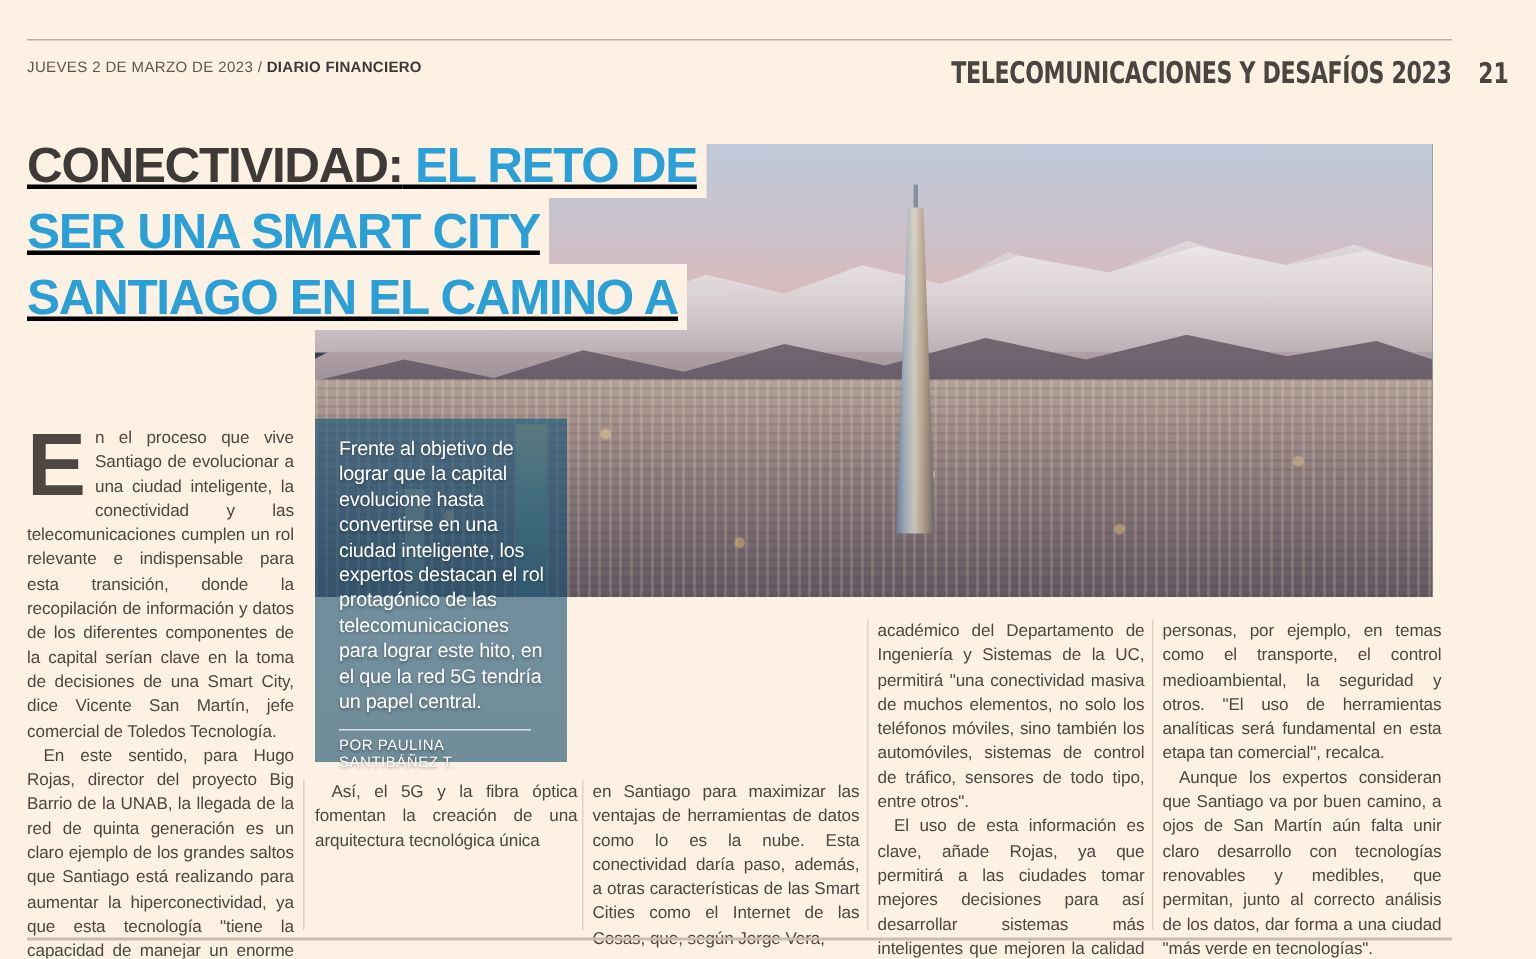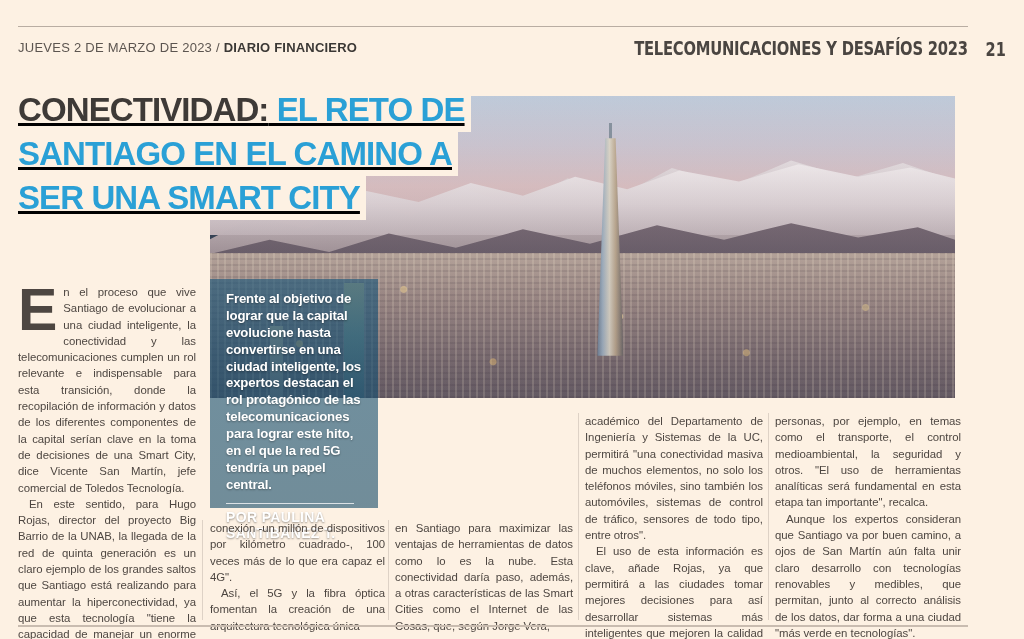--- a/index.html
+++ b/index.html
@@ -12,21 +12,21 @@
   }
   .page{position:absolute;inset:0;}
 
   
   .top-rule{
     position:absolute;left:18px;top:26px;width:950px;height:1px;
     background:#b9ada2;
   }
   .masthead-left{
     position:absolute;left:18px;top:40px;
-    font-size:13px;letter-spacing:.25px;color:#5c5550;
+    font-size:10px;letter-spacing:.25px;color:#5c5550;
     white-space:nowrap;
   }
   .masthead-left b{font-weight:700;color:#3b3835;letter-spacing:.2px;}
   .masthead-right{
     position:absolute;right:56px;top:36px;
     font-family:"DejaVu Sans Condensed","Liberation Sans",sans-serif;
     font-size:20px;font-weight:700;color:#4a4541;
     letter-spacing:-.3px;
     transform:scaleX(.82);transform-origin:right center;
     white-space:nowrap;
@@ -137,34 +137,34 @@
   
   .overlay{
     position:absolute;left:210px;top:279px;width:168px;height:229px;
     background:linear-gradient(180deg,rgba(24,86,122,.62) 0%,rgba(20,74,104,.60) 100%);
     box-sizing:border-box;
     padding:12px 14px 10px 16px;
   }
   .overlay-text{
     color:#ffffff;
     font-size:13.2px;
-    font-weight:700;
+    font-weight:400;
     line-height:1.28;
     letter-spacing:-.15px;
     margin:0;
     text-shadow:0 1px 2px rgba(0,0,0,.35);
   }
   .overlay-rule{
     width:128px;height:1px;background:rgba(255,255,255,.75);
     margin:9px 0 5px 0;
   }
   .byline{
     color:#ffffff;
-    font-size:14px;
-    font-weight:700;
+    font-size:10px;
+    font-weight:400;
     letter-spacing:.35px;
     margin:0;
     text-shadow:0 1px 2px rgba(0,0,0,.4);
   }
 
   
   .col{
     position:absolute;
     width:175px;
     font-size:11.4px;
@@ -224,51 +224,50 @@
     <div class="city-lights"></div>
     <div class="tower2"></div>
     <div class="tower3"></div>
     <div class="tower-mast"></div>
     <div class="tower"></div>
     <div class="photo-grain"></div>
   </div>
 
   <div class="headline">
     <span class="hl-line"><span class="hl-dark">CONECTIVIDAD:</span><span> EL RETO DE</span></span>
+    <span class="hl-line">SER UNA SMART CITY</span>
     <span class="hl-line">SANTIAGO EN EL CAMINO A</span>
-    <span class="hl-line">SER UNA SMART CITY</span>
   </div>
 
   <div class="overlay">
     <p class="overlay-text">Frente al objetivo de lograr que la capital evolucione hasta convertirse en una ciudad inteligente, los expertos destacan el rol protagónico de las telecomunicaciones para lograr este hito, en el que la red 5G tendría un papel central.</p>
     <div class="overlay-rule"></div>
     <p class="byline">POR PAULINA SANTIBÁÑEZ T.</p>
   </div>
 
   <div class="col" id="col1">
     <p class="first"><span class="dropcap">E</span><span>n el proceso que vive Santiago de evolucionar a una ciudad inteligente, la conectividad y las telecomunicaciones cumplen un rol relevante e indispensable para esta transición, donde la recopilación de información y datos de los diferentes componentes de la capital serían clave en la toma de decisiones de una Smart City, dice Vicente San Martín, jefe comercial de Toledos Tecnología.</span></p>
     <p><span>En este sentido, para Hugo Rojas, director del proyecto Big Barrio de la UNAB, la llegada de la red de quinta generación es un claro ejemplo de los grandes saltos que Santiago está realizando para aumentar la hiperconectividad, ya que esta tecnología "tiene la capacidad de manejar un enorme número de puntos de</span></p>
   </div>
 
   <div class="col" id="col2">
-    <p class="first"><span>conexión -un millón de dispositivos por kilómetro cuadrado-, 100 veces más de lo que era capaz el 4G".</span></p>
     <p><span>Así, el 5G y la fibra óptica fomentan la creación de una arquitectura tecnológica única</span></p>
   </div>
 
   <div class="col" id="col3">
     <p class="first"><span>en Santiago para maximizar las ventajas de herramientas de datos como lo es la nube. Esta conectividad daría paso, además, a otras características de las Smart Cities como el Internet de las Cosas, que, según Jorge Vera,</span></p>
   </div>
 
   <div class="col" id="col4">
     <p class="first"><span>académico del Departamento de Ingeniería y Sistemas de la UC, permitirá "una conectividad masiva de muchos elementos, no solo los teléfonos móviles, sino también los automóviles, sistemas de control de tráfico, sensores de todo tipo, entre otros".</span></p>
     <p><span>El uso de esta información es clave, añade Rojas, ya que permitirá a las ciudades tomar mejores decisiones para así desarrollar sistemas más inteligentes que mejoren la calidad de vida de las</span></p>
   </div>
 
   <div class="col" id="col5">
-    <p class="first"><span>personas, por ejemplo, en temas como el transporte, el control medioambiental, la seguridad y otros. "El uso de herramientas analíticas será fundamental en esta etapa tan importante", recalca.</span></p>
+    <p class="first"><span>personas, por ejemplo, en temas como el transporte, el control medioambiental, la seguridad y otros. "El uso de herramientas analíticas será fundamental en esta etapa tan comercial", recalca.</span></p>
     <p><span>Aunque los expertos consideran que Santiago va por buen camino, a ojos de San Martín aún falta unir claro desarrollo con tecnologías renovables y medibles, que permitan, junto al correcto análisis de los datos, dar forma a una ciudad "más verde en tecnologías".</span></p>
   </div>
 
   <div class="vrule" style="left:202px;top:520px;height:100px;"></div>
   <div class="vrule" style="left:388px;top:520px;height:100px;"></div>
   <div class="vrule" style="left:578px;top:413px;height:207px;"></div>
   <div class="vrule" style="left:768px;top:413px;height:207px;"></div>
 
   <div class="bottom-rule"></div>
 

